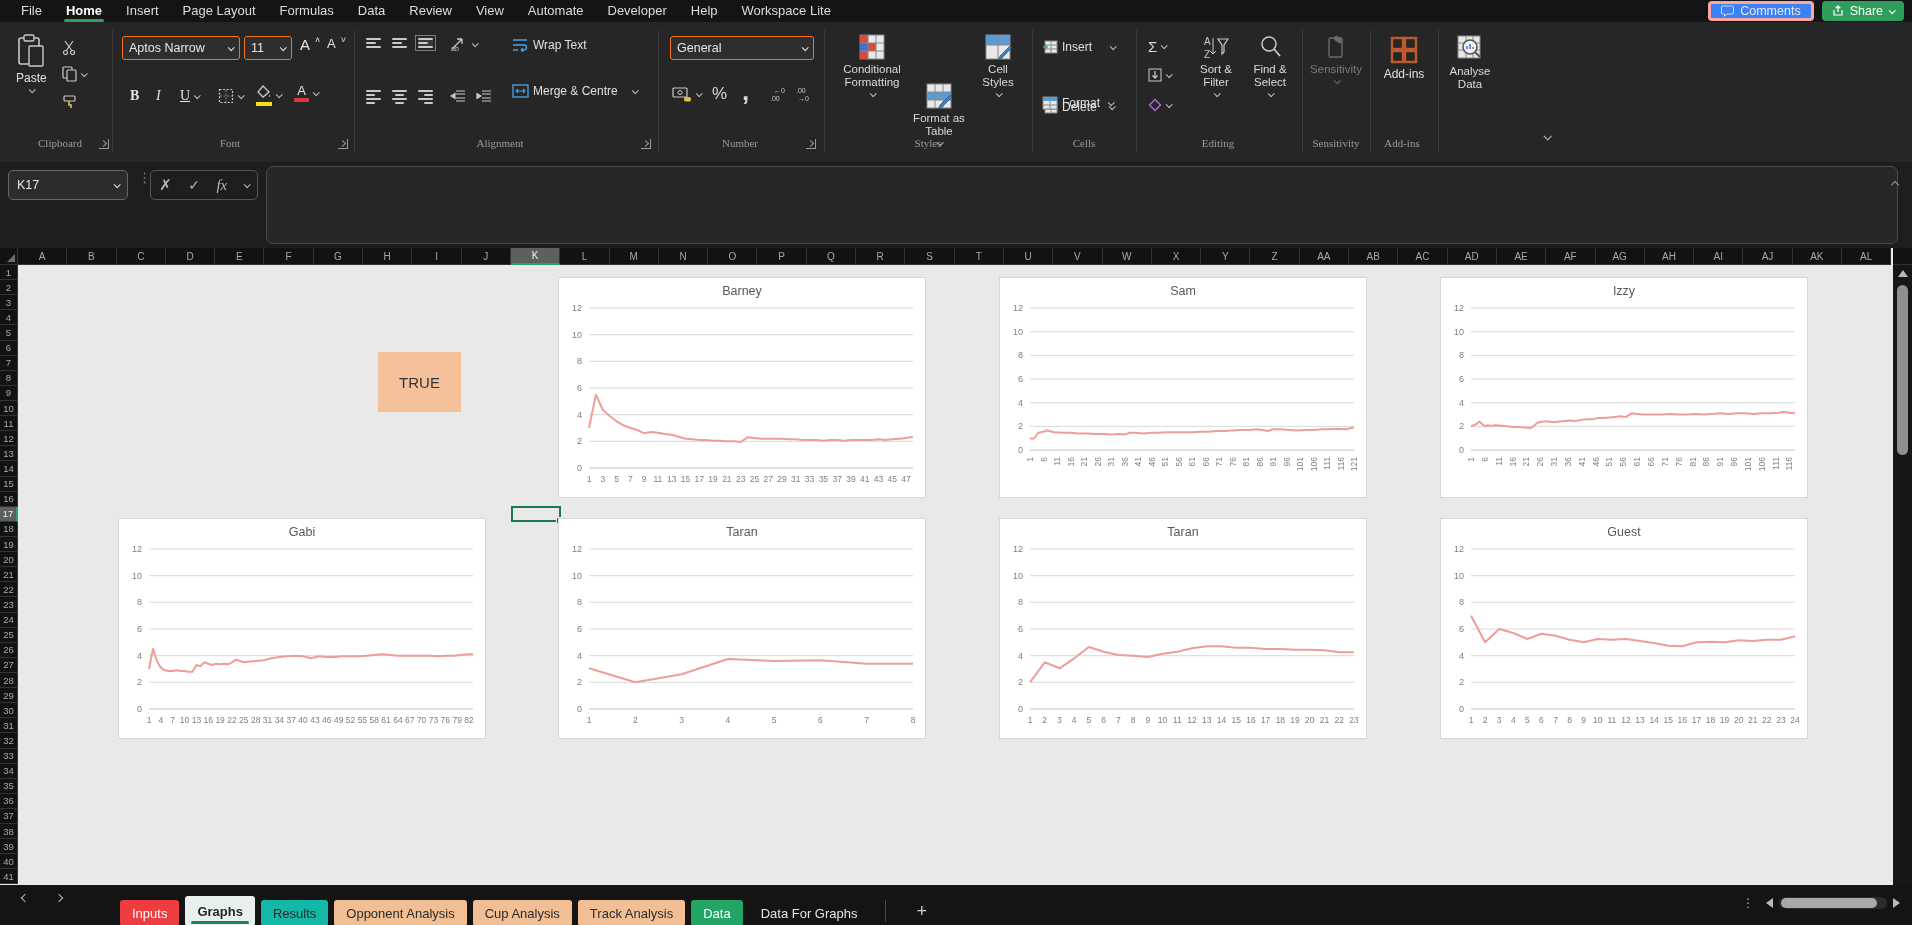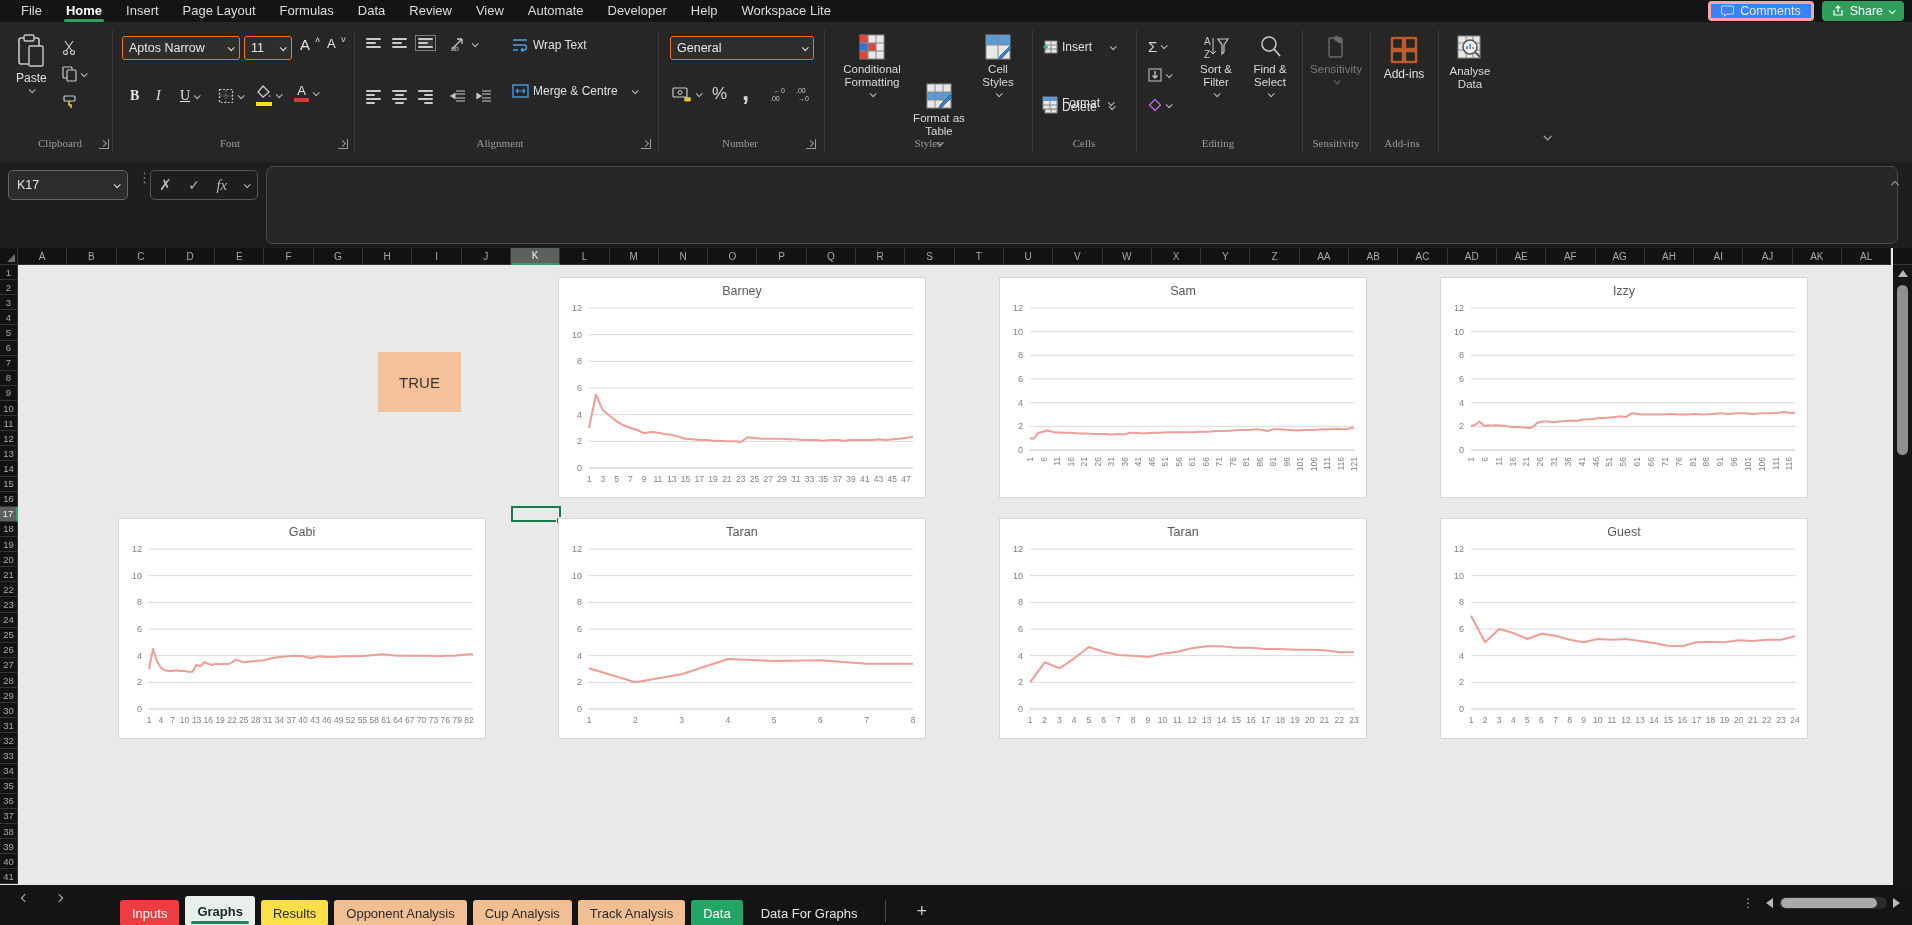--- a/index.html
+++ b/index.html
@@ -878,21 +878,21 @@
   </div>
 
   <div id="tabbar">
     <div id="tab-nav">
       <span class="chev left"></span>
       <span class="chev right"></span>
     </div>
     <div id="tabs">
         <div class="tab" style="background: rgb(238, 61, 65); color: rgb(255, 255, 255);">Inputs</div>
         <div class="tab active" style="background: rgb(233, 239, 236); color: rgb(22, 40, 31);">Graphs</div>
-        <div class="tab" style="background: #fde047; color: rgb(42, 42, 42);">Results</div>
+        <div class="tab" style="background: #14b8a6; color: rgb(42, 42, 42);">Results</div>
         <div class="tab" style="background: rgb(242, 191, 148); color: rgb(42, 42, 42);">Opponent Analysis</div>
         <div class="tab" style="background: rgb(242, 191, 148); color: rgb(42, 42, 42);">Cup Analysis</div>
         <div class="tab" style="background: rgb(242, 191, 148); color: rgb(42, 42, 42);">Track Analysis</div>
         <div class="tab" style="background: rgb(35, 165, 102); color: rgb(255, 255, 255);">Data</div>
         <div class="tab" style="background: transparent; color: rgb(228, 228, 228);">Data For Graphs</div>
         <div id="tab-sep"></div>
         <div id="add-sheet">+</div>
       </div>
     <div id="tabbar-right">
       <span id="kebab">⋮</span>

